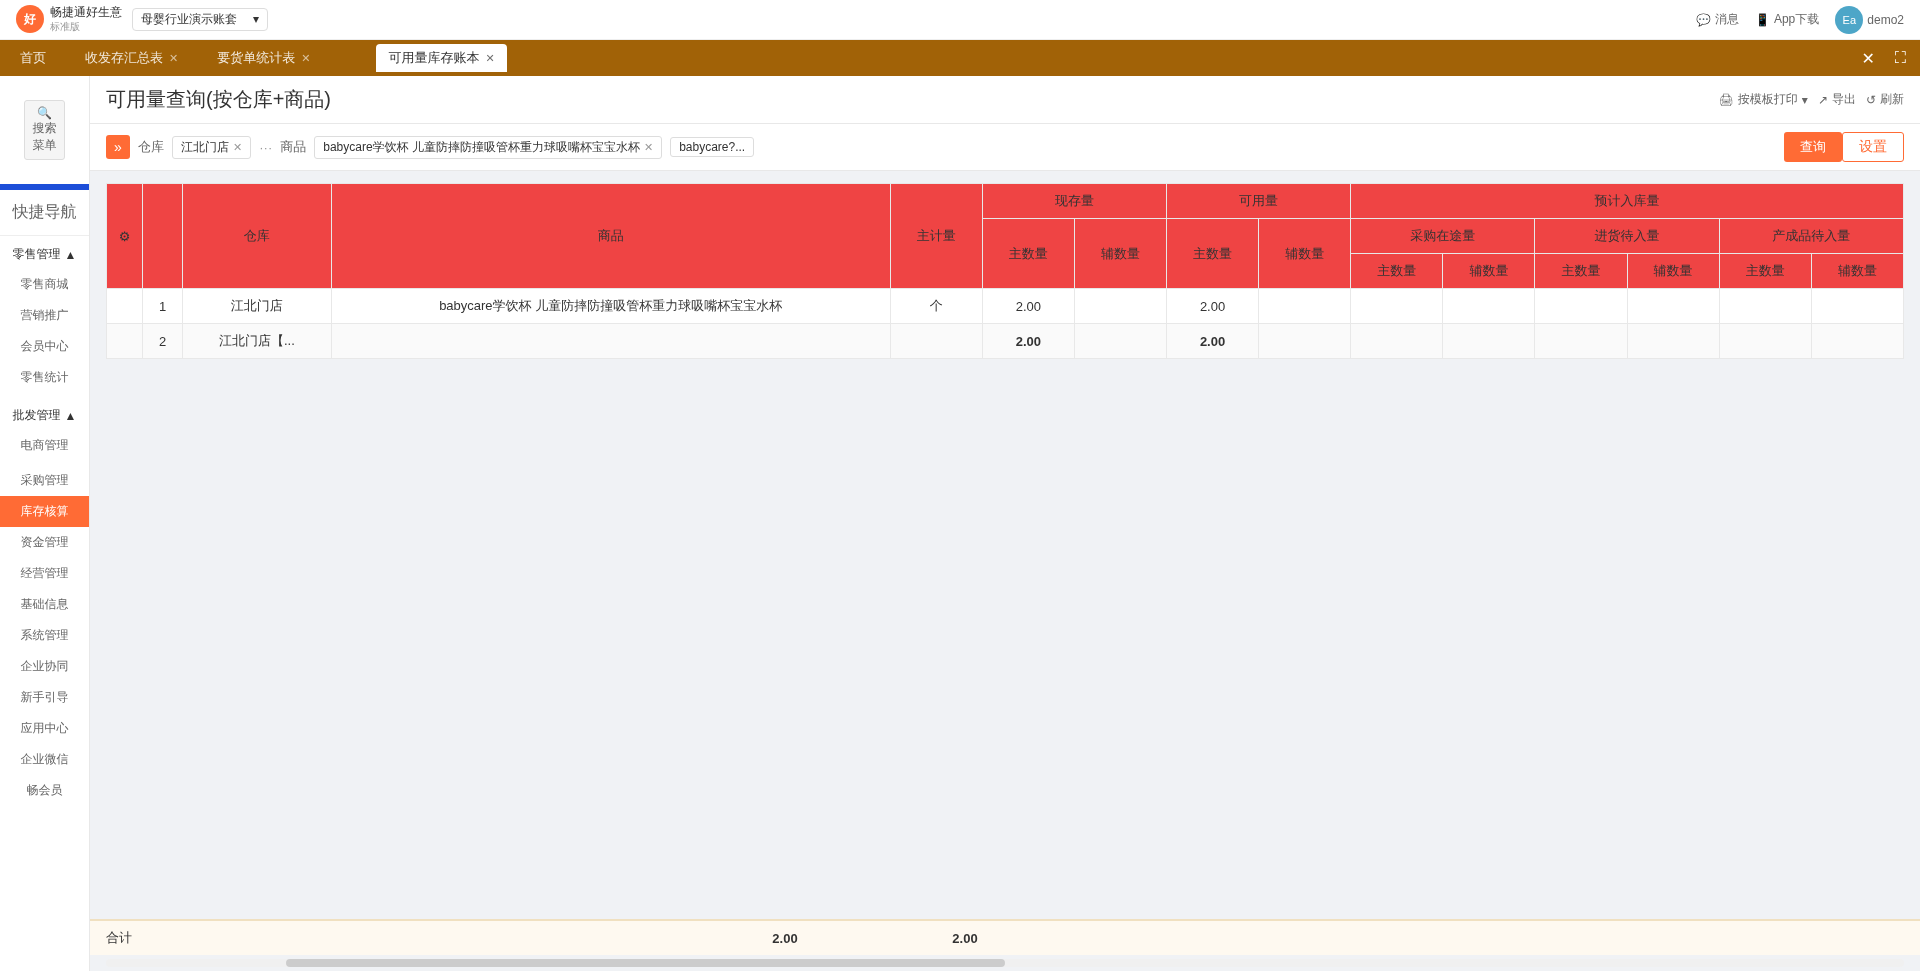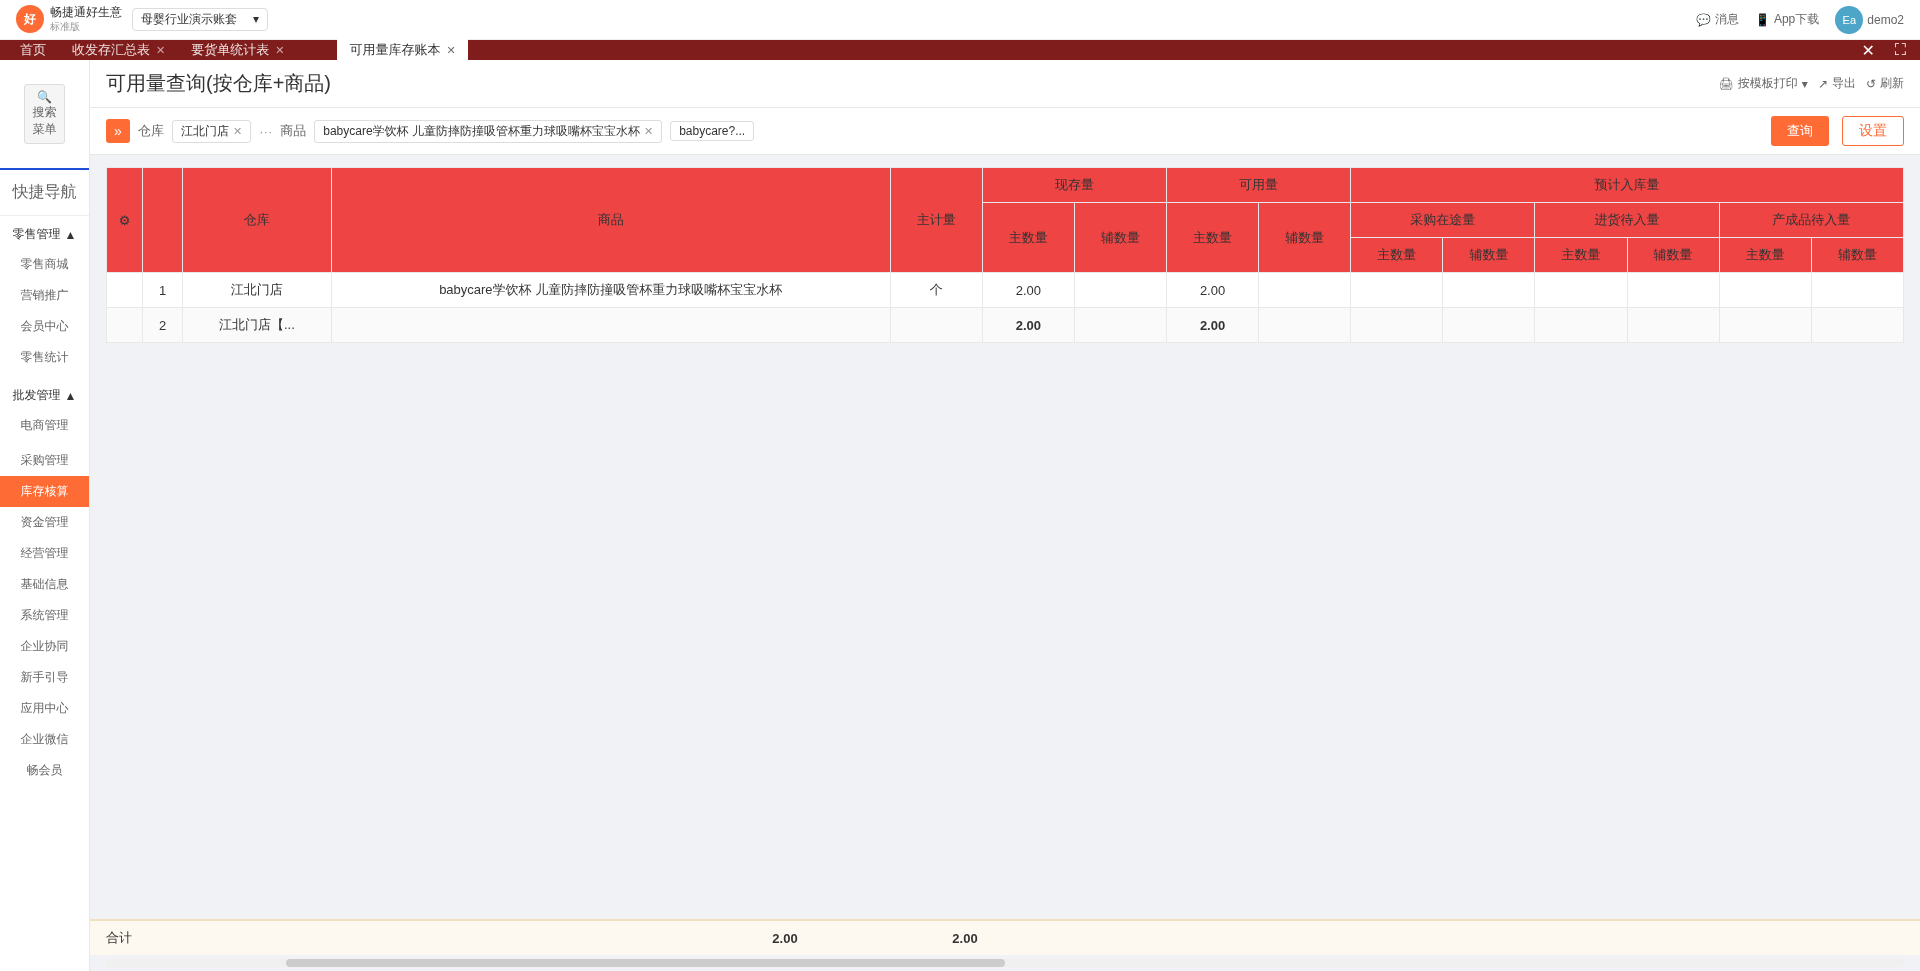--- a/index.html
+++ b/index.html
@@ -21,27 +21,27 @@
     .logo-icon { width: 28px; height: 28px; background: #ff6b35; border-radius: 50%; display: flex; align-items: center; justify-content: center; color: white; font-size: 12px; font-weight: bold; }
     .logo-text { font-size: 12px; color: #333; line-height: 1.2; }
     .logo-sub { font-size: 10px; color: #999; }
     .industry-select { display: flex; align-items: center; gap: 16px; border: 1px solid #ddd; border-radius: 4px; padding: 2px 8px; font-size: 12px; color: #333; background: #fff; cursor: pointer; }
     .top-bar-right { display: flex; align-items: center; gap: 16px; }
     .top-right-item { display: flex; align-items: center; gap: 4px; font-size: 12px; color: #666; cursor: pointer; }
     .avatar { width: 28px; height: 28px; border-radius: 50%; background: #4da6c8; display: flex; align-items: center; justify-content: center; color: white; font-size: 11px; }
 
     
     .tab-bar {
-      height: 20px;
-      background: #7f1d1d;
+      height: 36px;
+      background: #a16207;
       display: flex;
       align-items: center;
       padding: 0 8px;
       flex-shrink: 0;
-      gap: 2px;
+      gap: 15px;
     }
     .tab-item {
       height: 28px;
       padding: 0 12px;
       display: flex;
       align-items: center;
       gap: 6px;
       border-radius: 4px 4px 0 0;
       font-size: 13px;
       cursor: pointer;
@@ -63,21 +63,21 @@
     
     .sidebar {
       width: 90px;
       background: #fff;
       border-right: 1px solid #e8e8e8;
       display: flex;
       flex-direction: column;
       flex-shrink: 0;
       overflow-y: auto;
     }
-    .sidebar-search { padding: 24px; border-bottom: 2px solid #1d4ed8; }
+    .sidebar-search { padding: 24px; border-bottom: 6px solid #1d4ed8; }
     .sidebar-search-btn { width: 100%; padding: 5px; background: #f5f5f5; border: 1px solid #ddd; border-radius: 3px; font-size: 12px; color: #666; text-align: center; cursor: pointer; }
     .sidebar-nav { padding: 6px 0; border-bottom: 1px solid #eee; }
     .sidebar-nav-item { padding: 6px 12px; font-size: 16px; color: #666; cursor: pointer; text-align: center; }
     .sidebar-group { padding: 4px 0; }
     .sidebar-group-title { padding: 6px 12px; font-size: 12px; color: #333; cursor: pointer; display: flex; align-items: center; justify-content: center; gap: 4px; }
     .sidebar-item { padding: 7px 12px; font-size: 12px; color: #666; cursor: pointer; text-align: center; }
     .sidebar-item.active { background: #ff6b35; color: white; }
 
     
     .content-area { flex: 1; display: flex; flex-direction: column; overflow: hidden; background: #f0f2f5; }
@@ -104,21 +104,21 @@
       align-items: center;
       gap: 8px;
       border-bottom: 1px solid #e8e8e8;
       flex-shrink: 0;
     }
     .filter-expand-btn { width: 24px; height: 24px; background: #ff6b35; color: white; border-radius: 3px; display: flex; align-items: center; justify-content: center; cursor: pointer; font-size: 14px; }
     .filter-label { font-size: 13px; color: #666; }
     .filter-tag { display: flex; align-items: center; gap: 4px; background: #fff; border: 1px solid #ddd; border-radius: 3px; padding: 2px 8px; font-size: 12px; color: #333; }
     .filter-tag-close { color: #999; cursor: pointer; font-size: 11px; }
     .filter-more { color: #999; font-size: 13px; }
-    .filter-actions { margin-left: auto; display: flex; gap: 13px; }
+    .filter-actions { margin-left: auto; display: flex; gap: 0; }
     .btn-query { background: #ff6b35; color: white; border: none; padding: 5px 16px; border-radius: 3px; font-size: 13px; cursor: pointer; }
     .btn-setting { background: #fff; color: #ff6b35; border: 1px solid #ff6b35; padding: 5px 16px; border-radius: 3px; font-size: 14px; cursor: pointer; }
 
     
     .table-wrapper {
       flex: 1;
       overflow: auto;
       padding: 12px 16px;
       background: #f0f2f5;
     }

